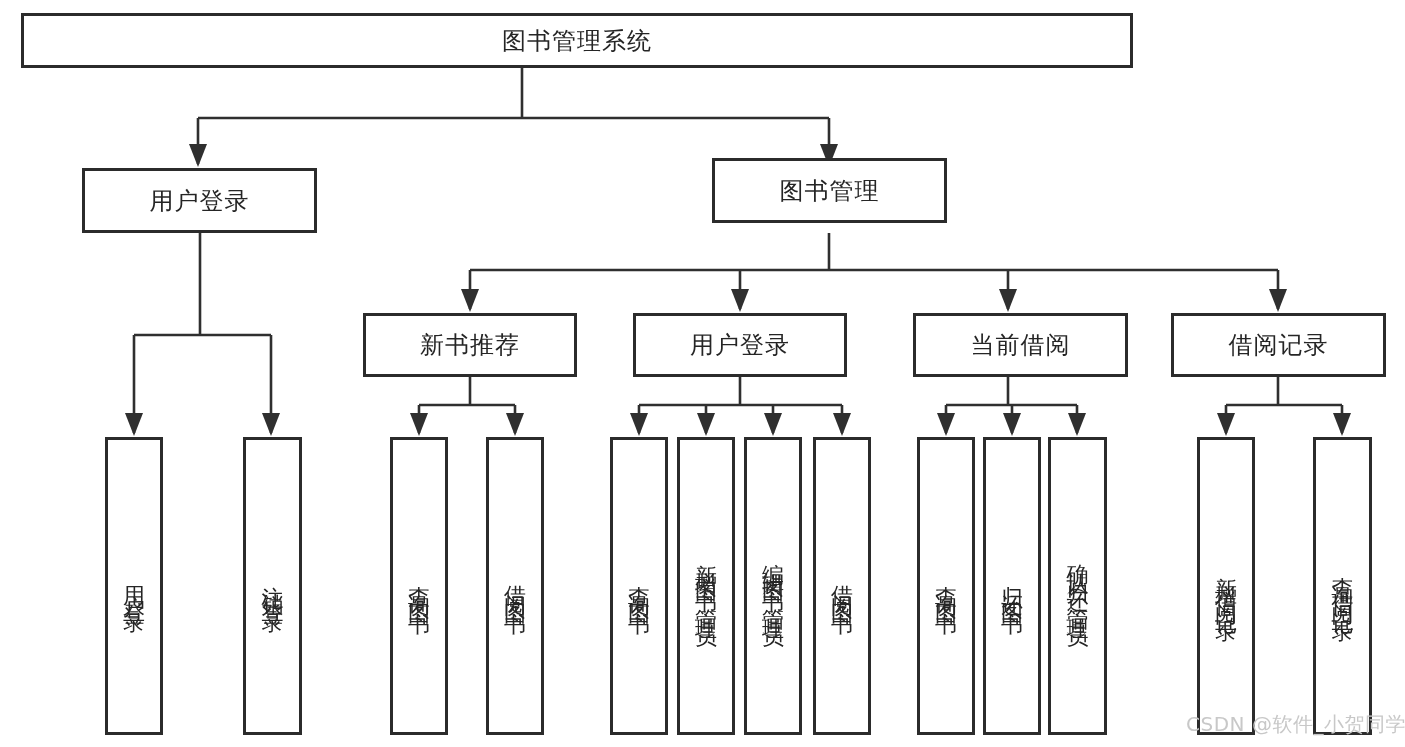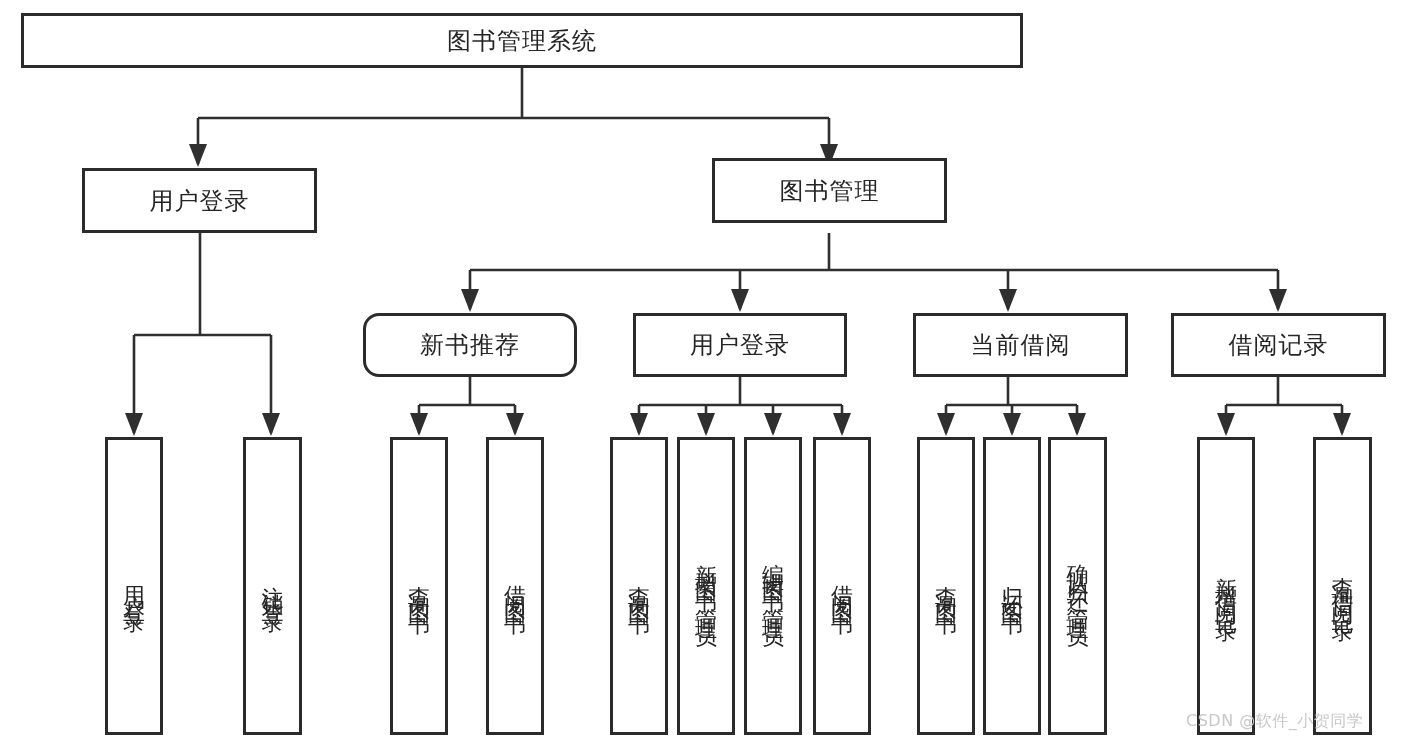--- a/index.html
+++ b/index.html
@@ -52,21 +52,21 @@
     letter-spacing: 9px;
     line-height: 1;
   }
   .vnode span {
     display: block;
   }
   #watermark {
     position: absolute;
     left: 1186px;
     top: 711px;
-    font-size: 16px;
+    font-size: 20px;
     color: #c8c8c8;
     white-space: nowrap;
     letter-spacing: 0.5px;
   }
 </style>
 </head>
 <body>
 
 <div id="canvas">
 
@@ -100,32 +100,32 @@
     <polygon class="ahead" points="697,413 715,413 706,436"></polygon>
     <polygon class="ahead" points="764,413 782,413 773,436"></polygon>
     <polygon class="ahead" points="833,413 851,413 842,436"></polygon>
     <polygon class="ahead" points="937,413 955,413 946,436"></polygon>
     <polygon class="ahead" points="1003,413 1021,413 1012,436"></polygon>
     <polygon class="ahead" points="1068,413 1086,413 1077,436"></polygon>
     <polygon class="ahead" points="1217,413 1235,413 1226,436"></polygon>
     <polygon class="ahead" points="1333,413 1351,413 1342,436"></polygon>
   </svg>
 
-  <div class="node hnode" style="left:21px; top:13px; width:1002px; height:55px;">
+  <div class="node hnode" style="left:21px; top:13px; width:1112px; height:55px;">
     <span>图书管理系统</span>
   </div>
 
   <div class="node hnode" style="left:82px; top:168px; width:235px; height:65px;">
     <span>用户登录</span>
   </div>
   <div class="node hnode" style="left:712px; top:158px; width:235px; height:65px;">
     <span>图书管理</span>
   </div>
 
-  <div class="node hnode" style="left:363px; top:313px; width:214px; height:64px;border-radius:16px;">
+  <div class="node hnode" style="left:363px; top:313px; width:214px; height:64px;">
     <span>新书推荐</span>
   </div>
   <div class="node hnode" style="left:633px; top:313px; width:214px; height:64px;">
     <span>用户登录</span>
   </div>
   <div class="node hnode" style="left:901px; top:313px; width:215px; height:64px;margin-left:12px;">
     <span>当前借阅</span>
   </div>
   <div class="node hnode" style="left:1171px; top:313px; width:215px; height:64px;">
     <span>借阅记录</span>

